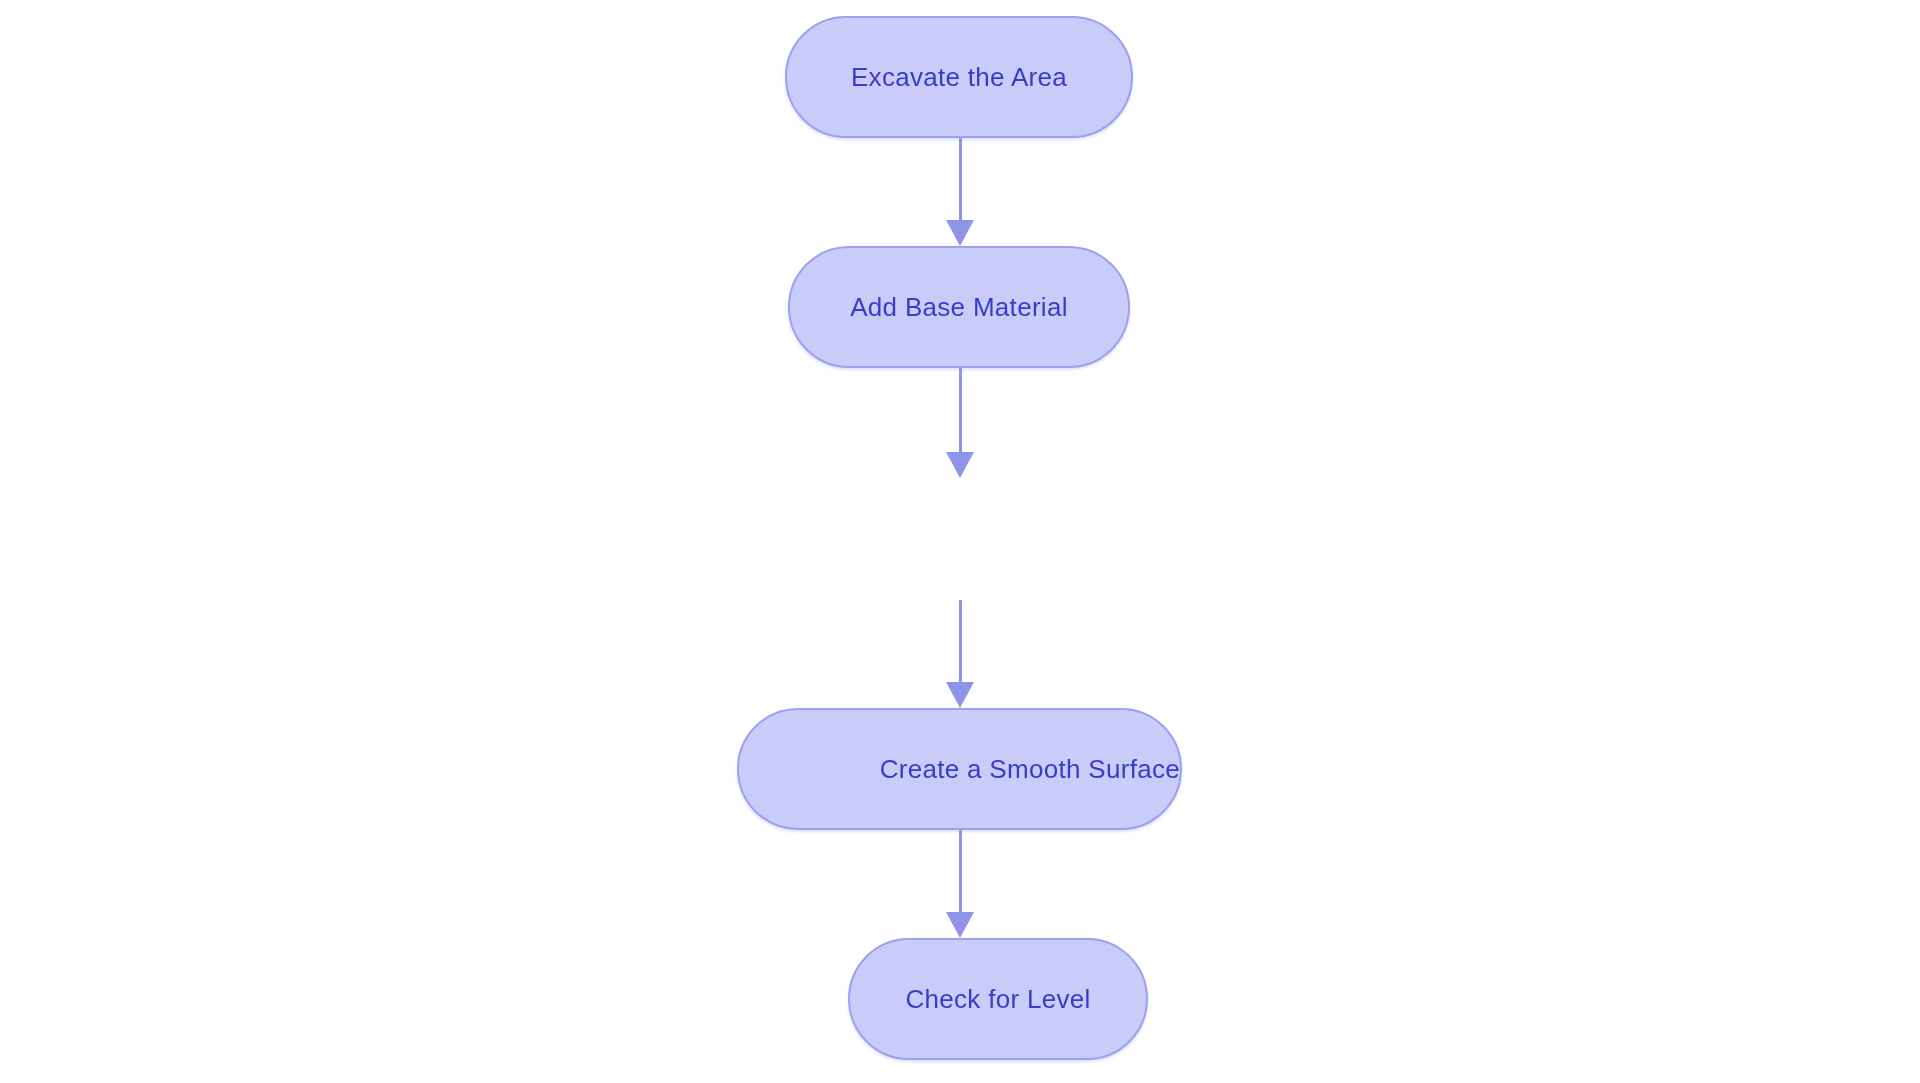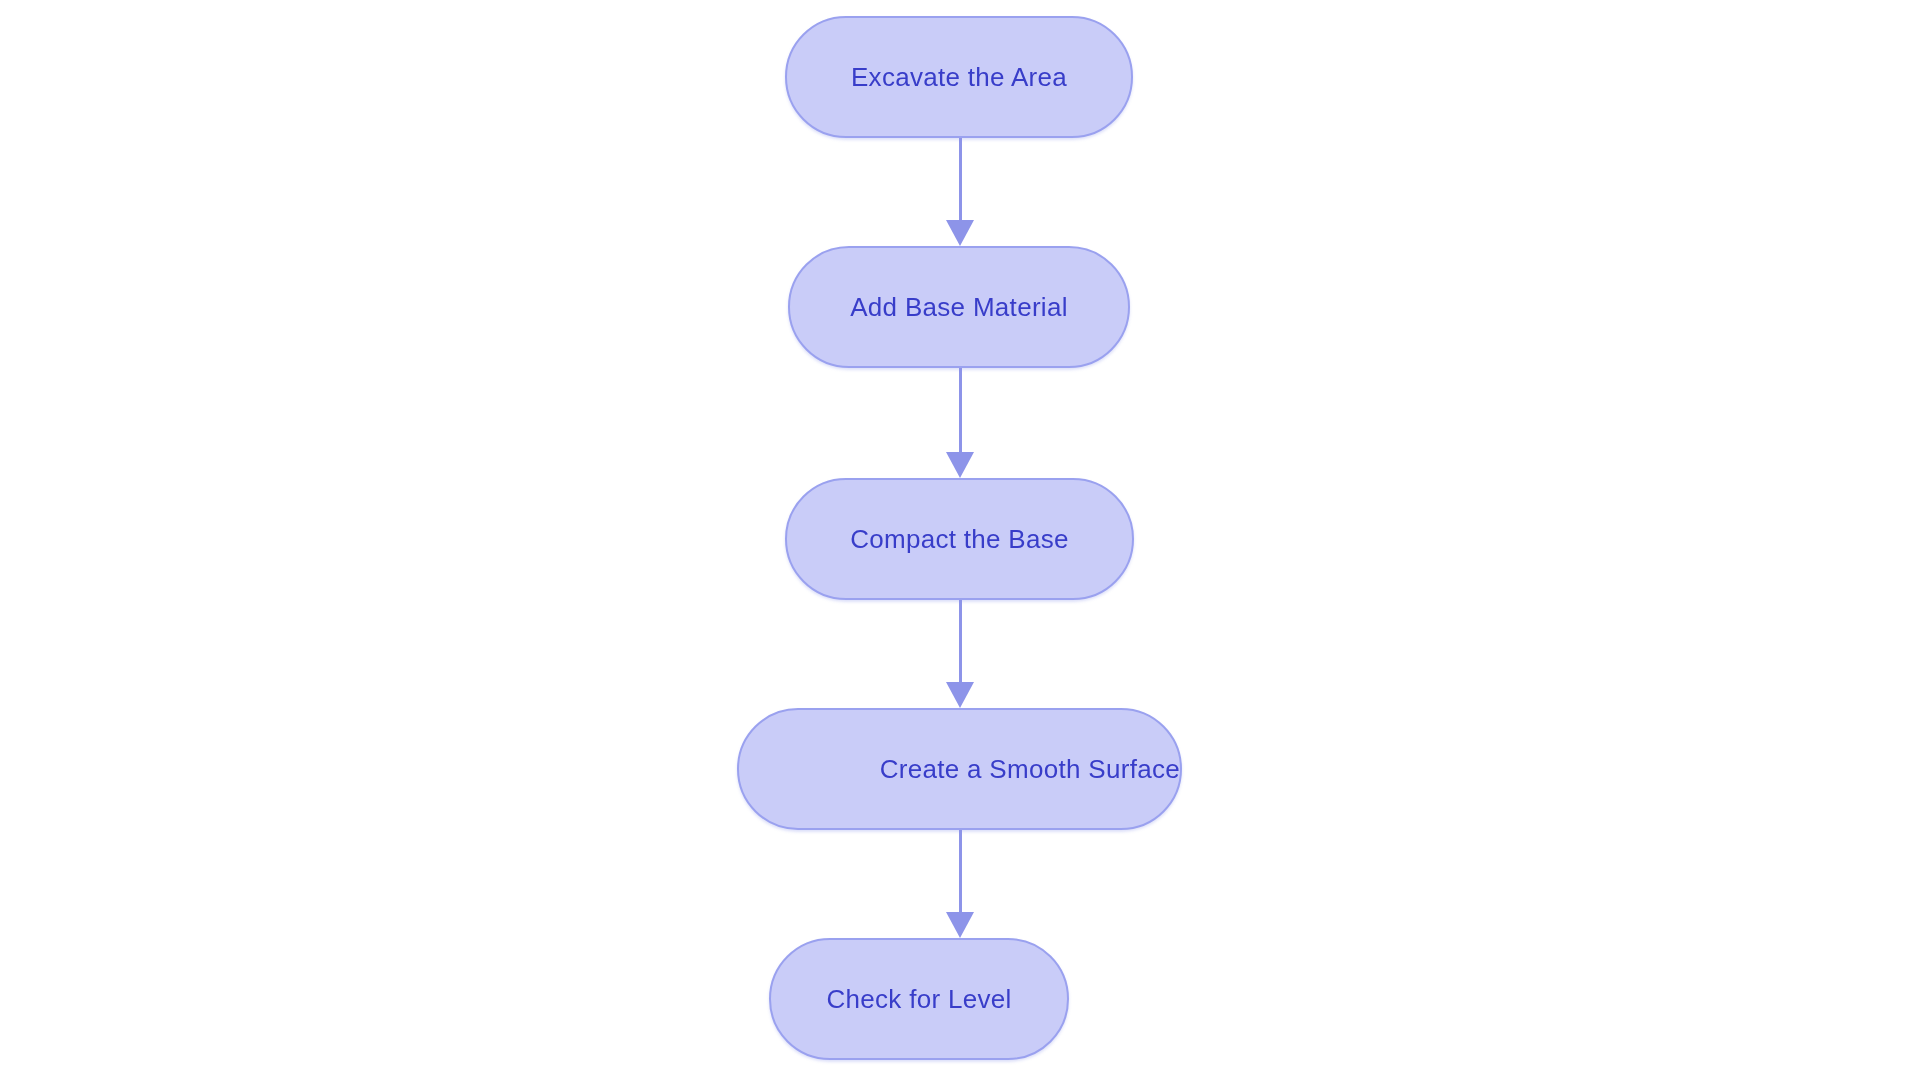--- a/index.html
+++ b/index.html
@@ -78,35 +78,32 @@
 
   <div class="node" style="left:788px; top:246px; width:342px;">
     <span class="node-label">Add Base Material</span>
   </div>
 
   <div class="arrow" style="top:368px; height:110px;">
     <div class="arrow-line"></div>
     <div class="arrow-head"></div>
   </div>
 
-  <div class="node" style="left:785px; top:478px; width:349px;">
-    <span class="node-label">Compact the Base</span>
-  </div>
 
   <div class="arrow" style="top:600px; height:108px;">
     <div class="arrow-line"></div>
     <div class="arrow-head"></div>
   </div>
 
   <div class="node" style="left:737px; top:708px; width:445px;justify-content:flex-end;">
     <span class="node-label">Create a Smooth Surface</span>
   </div>
 
   <div class="arrow" style="top:830px; height:108px;">
     <div class="arrow-line"></div>
     <div class="arrow-head"></div>
   </div>
 
-  <div class="node" style="left:769px; top:938px; width:300px;">
+  <div class="node" style="left:848px; top:938px; width:300px;">
     <span class="node-label">Check for Level</span>
   </div>
 
 </div>
 
 </body></html>

